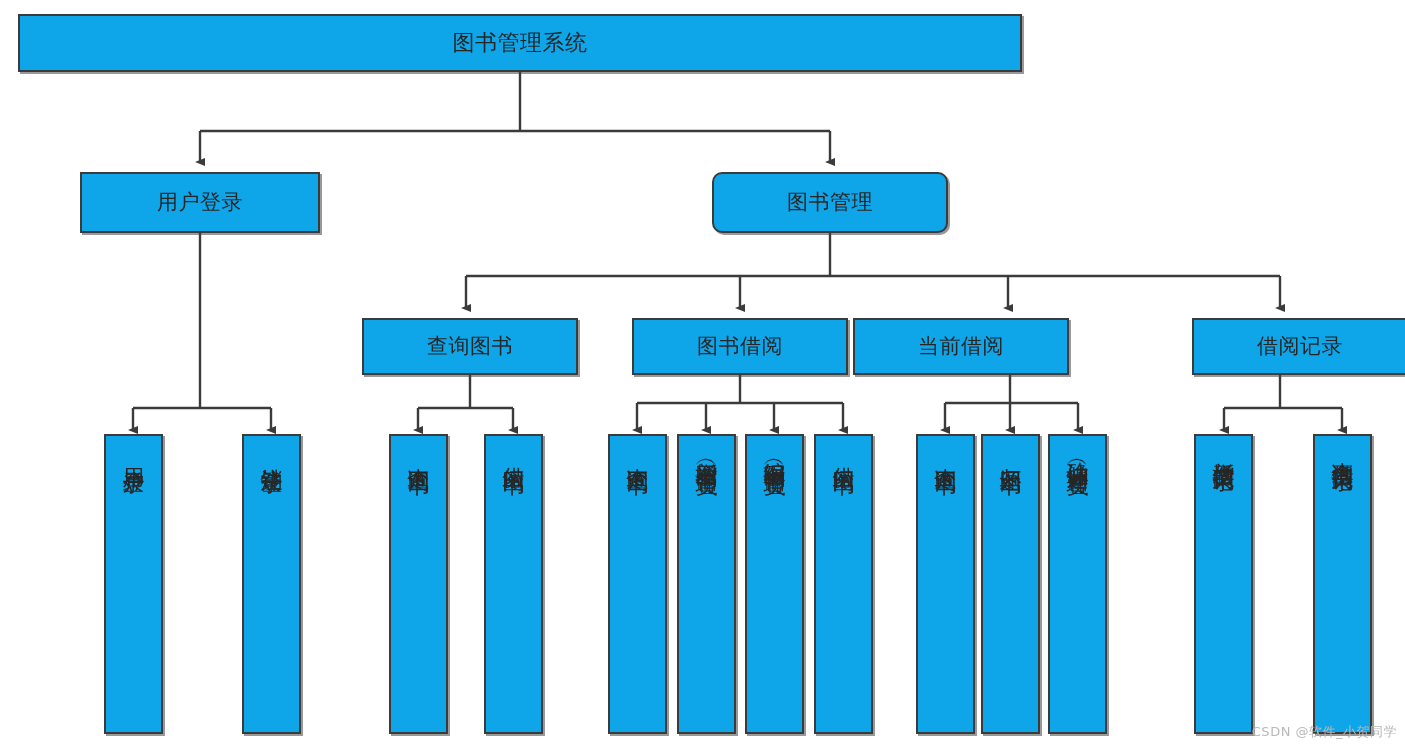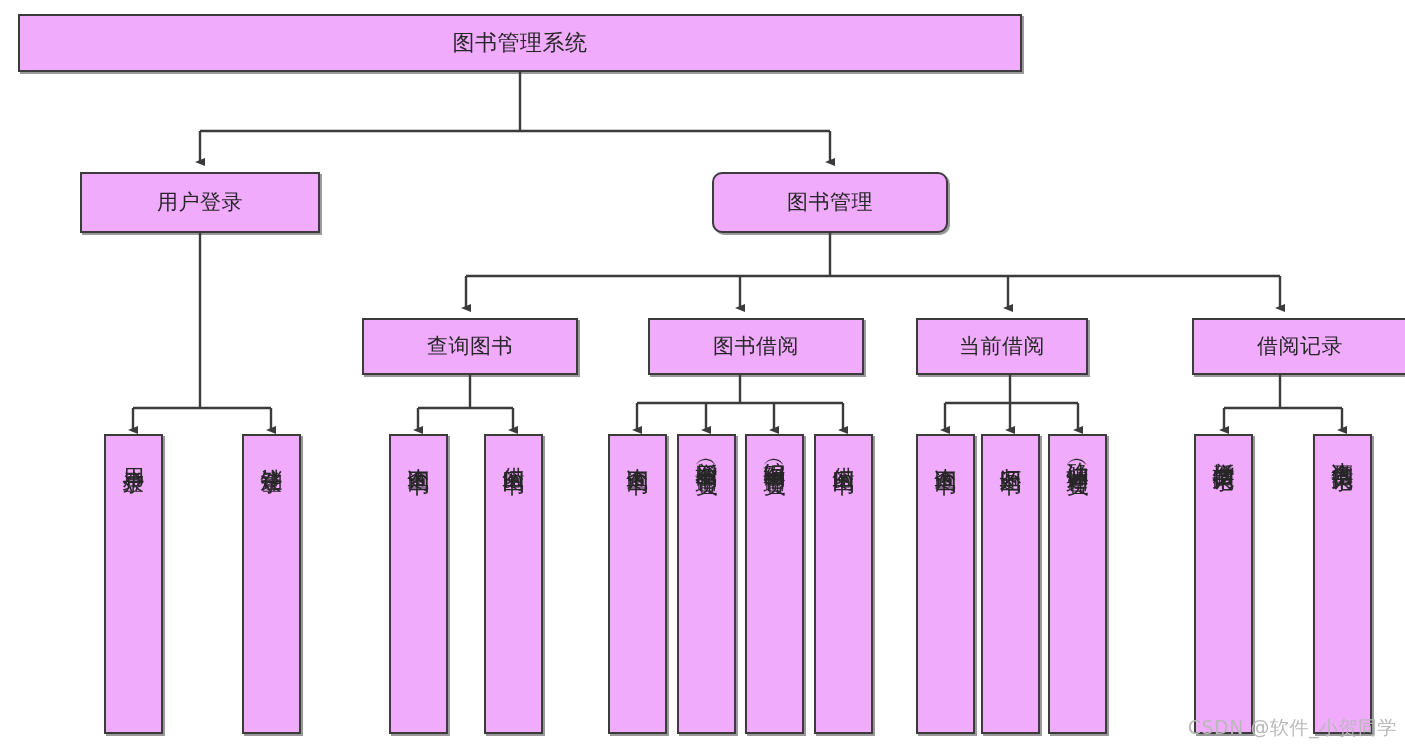--- a/index.html
+++ b/index.html
@@ -22,21 +22,21 @@
     position: absolute;
     left: 0;
     top: 0;
     width: 1405px;
     height: 747px;
     pointer-events: none;
   }
   .node {
     position: absolute;
     box-sizing: border-box;
-    background: #f0abfc;
+    background: #0ea5e9;
     border: 2px solid #3b3b3b;
     box-shadow: 2px 2px 0 rgba(70,70,70,0.55);
     display: flex;
     align-items: center;
     justify-content: center;
     color: #262626;
     z-index: 2;
   }
   .node .label {
     display: block;
@@ -65,21 +65,21 @@
     letter-spacing: 2px;
     white-space: nowrap;
   }
   .node.vert.tall-text {
     padding-top: 8px;
   }
   #watermark {
     position: absolute;
     right: 8px;
     bottom: 6px;
-    font-size: 19px;
+    font-size: 13px;
     color: #b9b9b9;
     letter-spacing: 0.5px;
     z-index: 3;
     white-space: nowrap;
   }
 </style>
 </head>
 <body>
 
 <div id="canvas">
@@ -141,24 +141,24 @@
   <div class="node horiz" style="left:80px; top:172px; width:240px; height:61px;">
     <span class="label">用户登录</span>
   </div>
   <div class="node horiz" style="left:712px; top:172px; width:236px; height:61px;border-radius:10px;">
     <span class="label">图书管理</span>
   </div>
 
   <div class="node horiz" style="left:362px; top:318px; width:216px; height:57px;">
     <span class="label">查询图书</span>
   </div>
-  <div class="node horiz" style="left:632px; top:318px; width:216px; height:57px;margin-left:16px;">
+  <div class="node horiz" style="left:632px; top:318px; width:216px; height:57px;">
     <span class="label">图书借阅</span>
   </div>
-  <div class="node horiz" style="left:916px; top:318px; width:172px; height:57px;">
+  <div class="node horiz" style="left:853px; top:318px; width:216px; height:57px;">
     <span class="label">当前借阅</span>
   </div>
   <div class="node horiz" style="left:1172px; top:318px; width:216px; height:57px;margin-left:20px;">
     <span class="label">借阅记录</span>
   </div>
 
   <div class="node vert" style="left:104px; top:434px; width:59px; height:300px;">
     <span class="label">用户登录</span>
   </div>
   <div class="node vert" style="left:242px; top:434px; width:59px; height:300px;">

